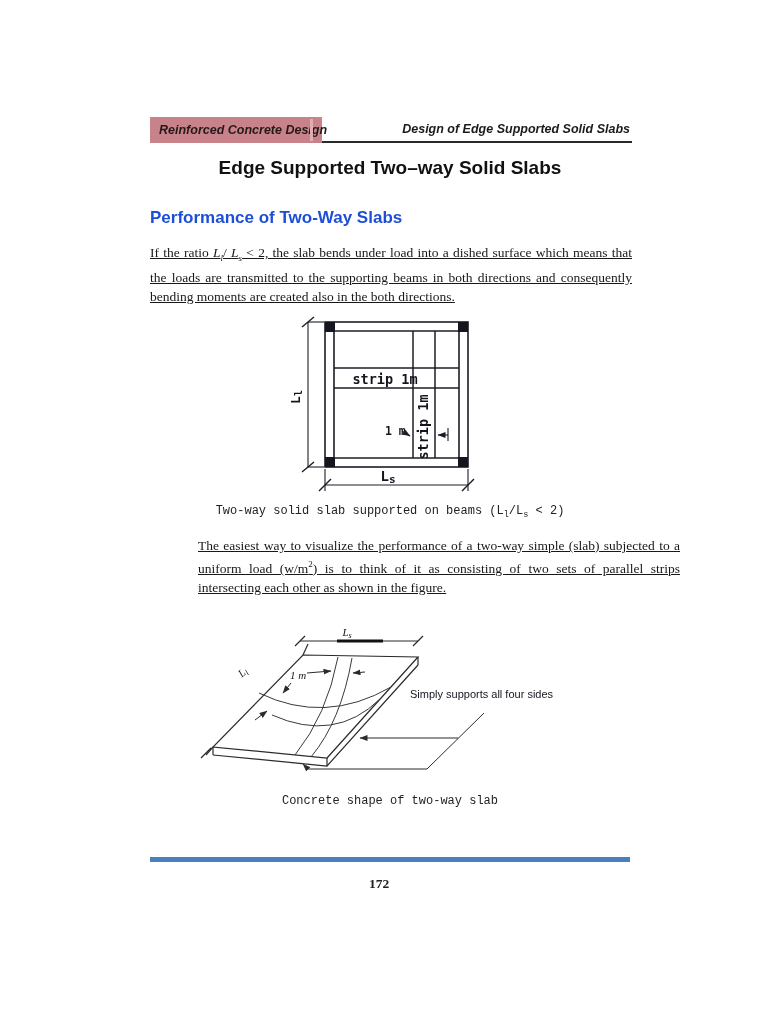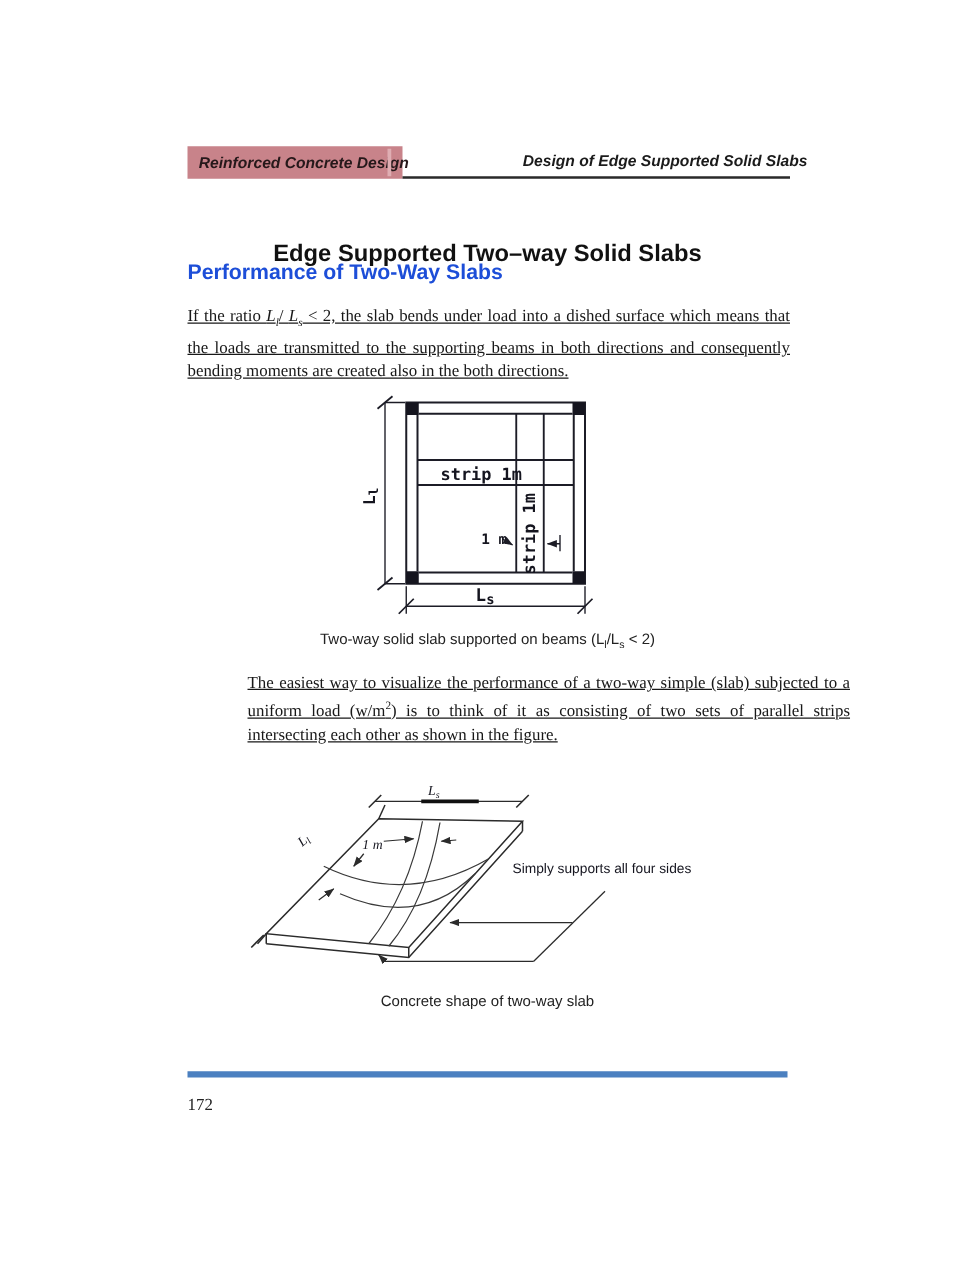--- a/index.html
+++ b/index.html
@@ -19,53 +19,51 @@
     padding-left:9px;white-space:nowrap;
   }
   .hdr-band-stripe{
     position:absolute;right:9px;top:2px;bottom:2px;width:3px;background:#dfaeb3;
   }
   .hdr-right{
     left:322px;top:122px;width:308px;text-align:right;
     font-family:"Liberation Sans", sans-serif;
     font-style:italic;font-weight:bold;font-size:12.5px;color:#1b1b1b;
     white-space:nowrap;
-    padding-left:16px;
   }
   .hdr-rule{left:322px;top:141px;width:310px;height:2px;background:#2a2a2a;}
   
   .doc-title{
     left:150px;top:157px;width:480px;text-align:center;
     font-family:"Liberation Sans", sans-serif;font-weight:bold;font-size:19px;color:#111;
     white-space:nowrap;
-    margin-top:36px;
   }
   .section-heading{
     left:150px;top:208px;width:480px;
     font-family:"Liberation Sans", sans-serif;font-weight:bold;font-size:17px;color:#1d4ed8;
   }
   
   .para{
     left:150px;width:482px;
     font-size:13.5px;line-height:19px;text-align:justify;color:#181818;text-decoration:underline;
   }
   .para i{font-style:italic;}
   .para sub{font-size:9px;}
   .para sup{font-size:9px;}
   
   .caption{
     left:150px;width:480px;text-align:center;
-    font-family:Liberation Sans, sans-serif;font-size:12px;color:#222;
+    font-family:Liberation Mono, monospace;font-size:12px;color:#222;
   }
   .caption sub{font-size:8.5px;}
   
   .footer-bar{left:150px;top:857px;width:480px;height:5px;background:#4b80c0;}
   .page-number{
-    left:150px;top:876px;width:458px;text-align:left;
-    font-size:13.5px;font-weight:400;color:#222;
+    left:150px;top:876px;width:458px;text-align:center;
+    font-size:13.5px;font-weight:700;color:#222;
   }
   
   svg text{fill:#15151f;}
   .stencil{font-family:"DejaVu Sans Mono", monospace;font-weight:bold;}
   .ital{font-family:"Liberation Serif", serif;font-style:italic;}
   .sans-note{font-family:"Liberation Sans", sans-serif;font-style:normal;}
 </style>
 </head>
 <body>
 

